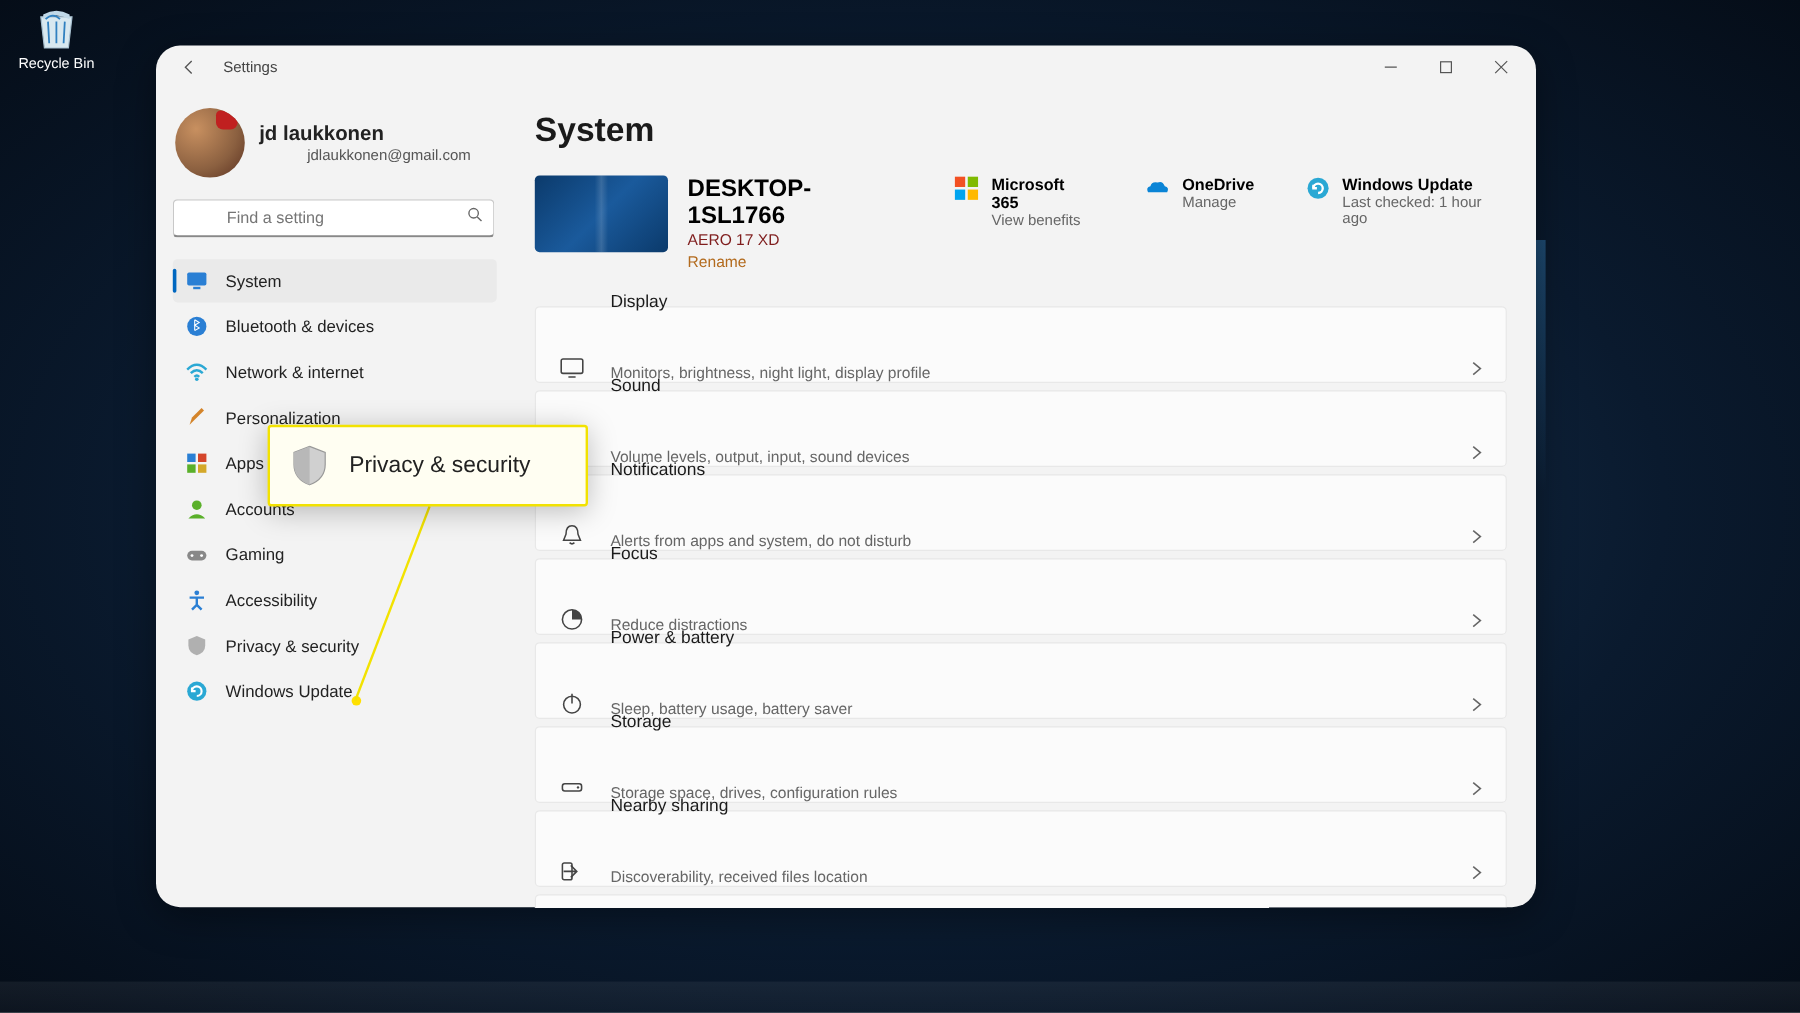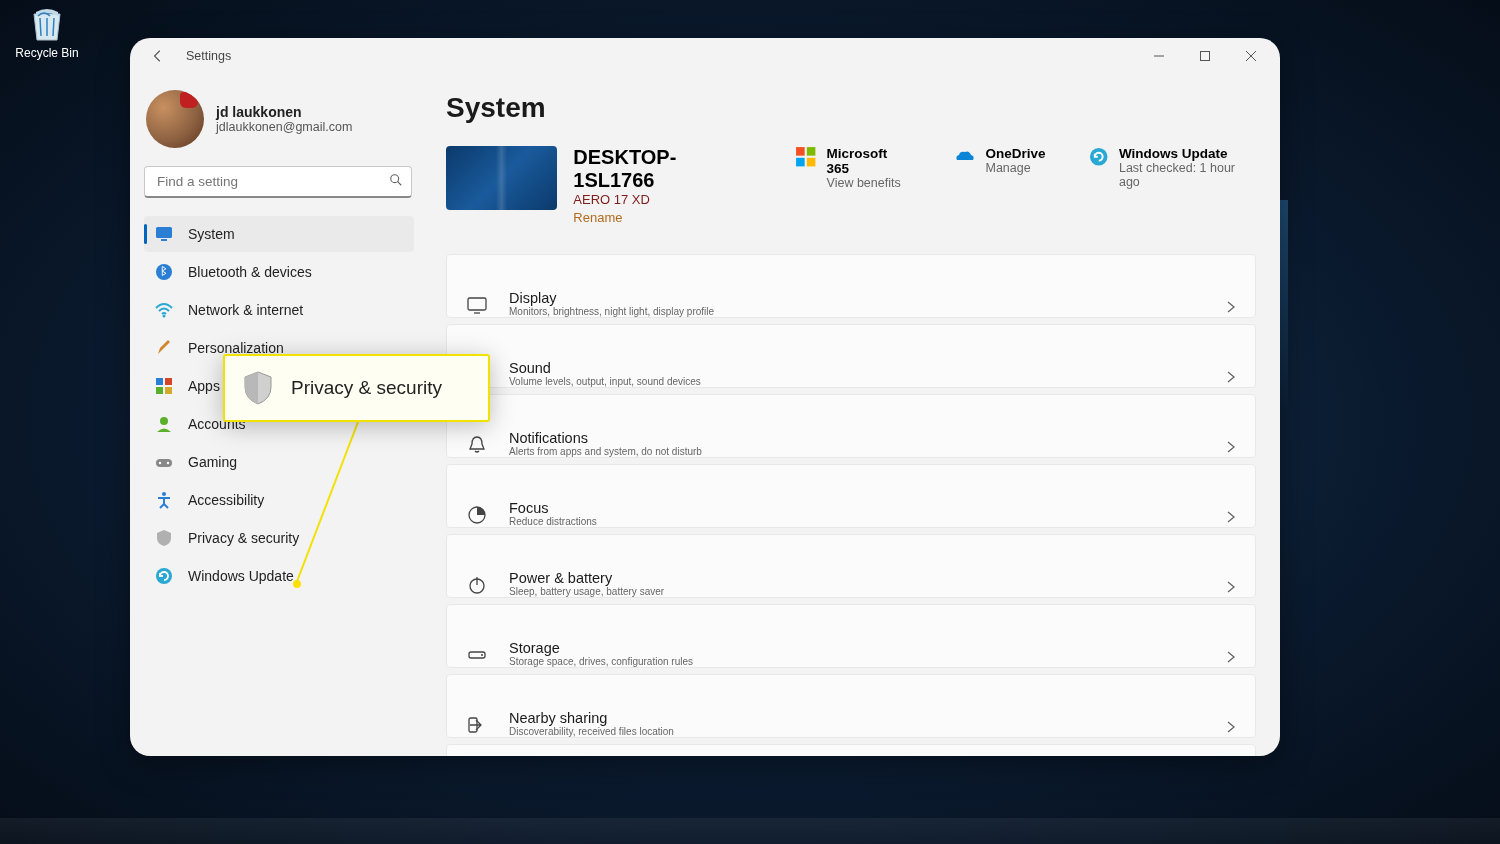--- a/index.html
+++ b/index.html
@@ -97,35 +97,35 @@
   overflow: hidden;
 }
 .avatar::after {
   content:"";
   position:absolute;
   top:2px; right:6px;
   width:18px; height:16px;
   background:#c02020;
   border-radius:4px 4px 6px 6px;
 }
-.profile-name { font-size: 14px; font-weight:600; color:#222;}
-.profile-email { font-size: 12.5px; color:#555;}
+.profile-name { font-size: 17px; font-weight:600; color:#222;}
+.profile-email { font-size: 12.5px; color:#555;margin-left:40px;}
 
 .search-box {
   display:flex; align-items:center;
   background:#fff;
   border:1px solid #c8c8c8;
   border-bottom:2px solid #888;
   border-radius:4px;
   height:32px;
   padding:0 8px 0 12px;
   margin: 0 2px 18px 0;
 }
 .search-box input {
-  flex:1; border:none; outline:none; background:transparent; font-size:13.5px;
+  flex:1; border:none; outline:none; background:transparent; font-size:13.5px;margin-left:32px;
 }
 .search-box .search-ico { color:#666; }
 
 .nav {
   display:flex; flex-direction:column;
   gap:2px;
 }
 .nav-item {
   display:flex; align-items:center;
   height:36px;
@@ -191,21 +191,21 @@
 .setting-row {
   display:flex; align-items:flex-end;
   background:#fbfbfb;
   border:1px solid #e8e8e8;
   border-radius:4px;
   height:64px;
   padding:0 18px;
 }
 .setting-ico { width:24px; height:24px; margin-right:20px; color:#444; display:flex; align-items:center; justify-content:center;}
 .setting-text .st1 { font-size:14.5px; color:#1a1a1a;}
-.setting-text .st2 { font-size:10px; color:#666;}
+.setting-text .st2 { font-size:13px; color:#666;margin-top:43px;}
 .chevron { margin-left:auto; color:#666;}
 
 
 .callout-box {
   position:absolute;
   left:223px;
   top:354px;
   width:267px;
   height:68px;
   background:#fffef2;

